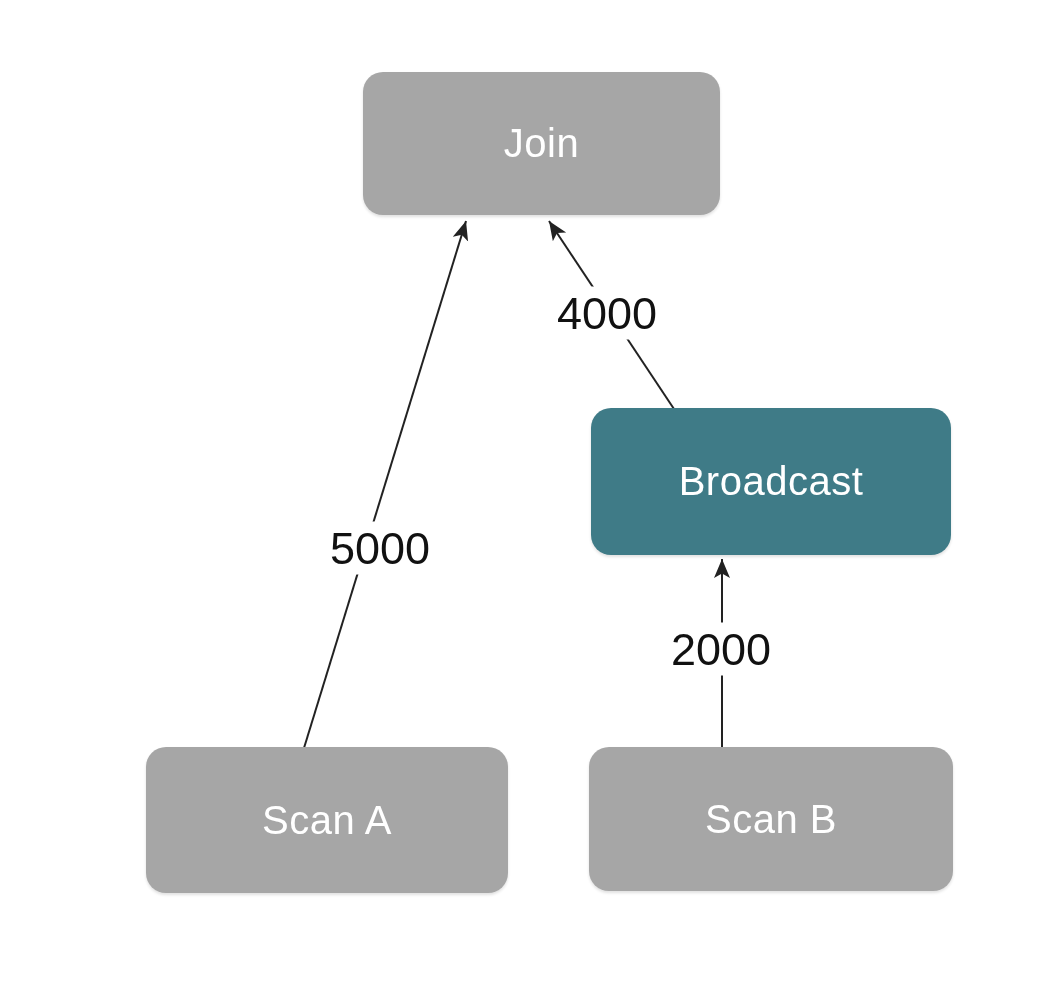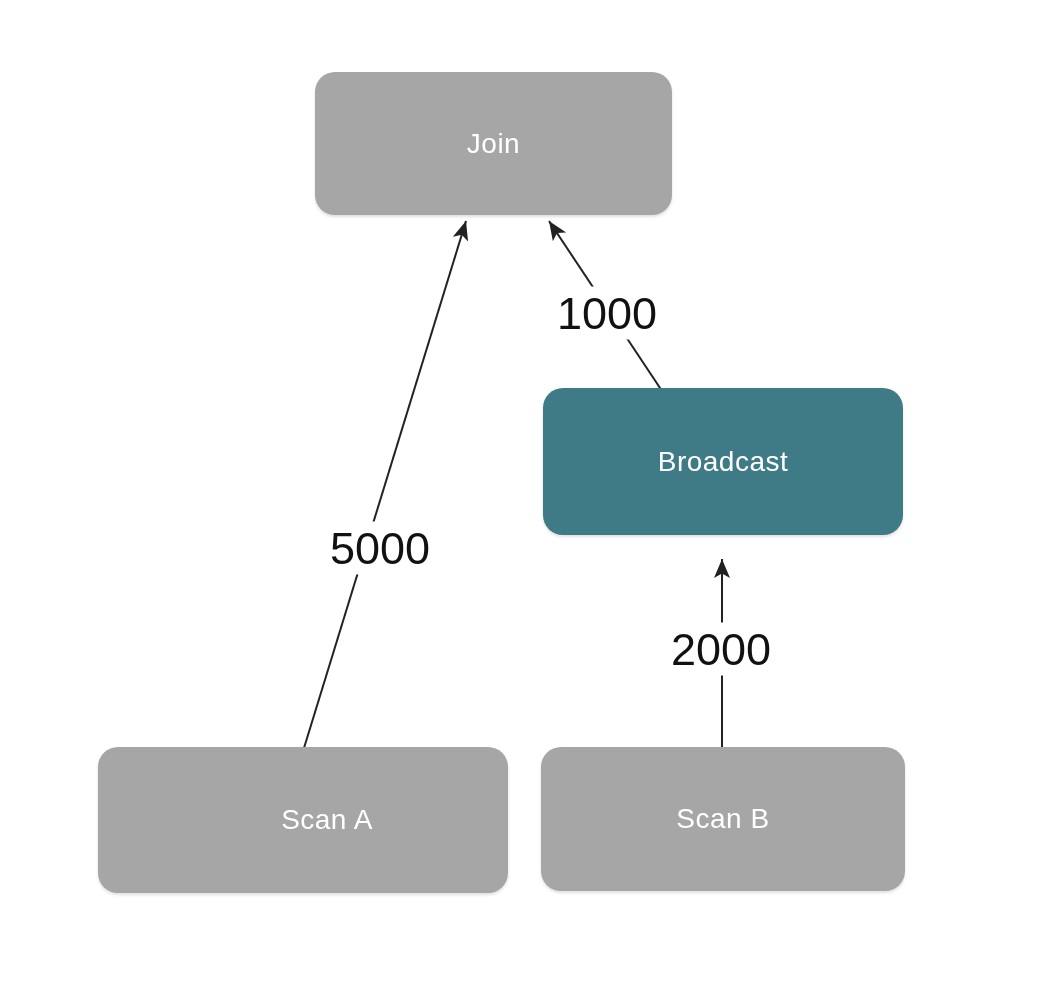--- a/index.html
+++ b/index.html
@@ -22,31 +22,32 @@
     width: 1051px;
     height: 985px;
   }
   .node {
     position: absolute;
     display: flex;
     align-items: center;
     justify-content: center;
     border-radius: 20px;
     color: #ffffff;
-    font-size: 28px;
+    font-size: 40px;
     letter-spacing: 0.5px;
     box-shadow: 0 2px 3px rgba(0,0,0,0.12);
     user-select: none;
+    margin-left: 48px;
   }
   .node-gray { background: #a6a6a6; }
   .node-teal { background: #3f7b87; }
 
   .node-join   { left: 315px; top: 72px;  width: 357px; height: 143px; }
-  .node-broadcast { left: 543px; top: 388px; width: 360px; height: 147px; }
-  .node-scan-a { left: 98px;  top: 747px; width: 362px; height: 146px; padding-left: 48px; }
+  .node-broadcast { left: 543px; top: 408px; width: 360px; height: 147px; }
+  .node-scan-a { left: 98px;  top: 747px; width: 362px; height: 146px; }
   .node-scan-b { left: 541px; top: 747px; width: 364px; height: 144px; }
 
   .edge-label {
     position: absolute;
     transform: translate(-50%, -50%);
     background: #ffffff;
     color: #111111;
     font-size: 45px;
     line-height: 1.0;
     padding: 4px 10px;
@@ -83,17 +84,17 @@
   <div class="node node-gray node-scan-a">
     <span>Scan A</span>
   </div>
 
   <div class="node node-gray node-scan-b">
     <span>Scan B</span>
   </div>
 
   <div class="edge-label edge-label-5000">5000</div>
 
-  <div class="edge-label edge-label-3000">1000</div>
+  <div class="edge-label edge-label-3000">4000</div>
 
   <div class="edge-label edge-label-1000">2000</div>
 
 </div>
 
 </body></html>

